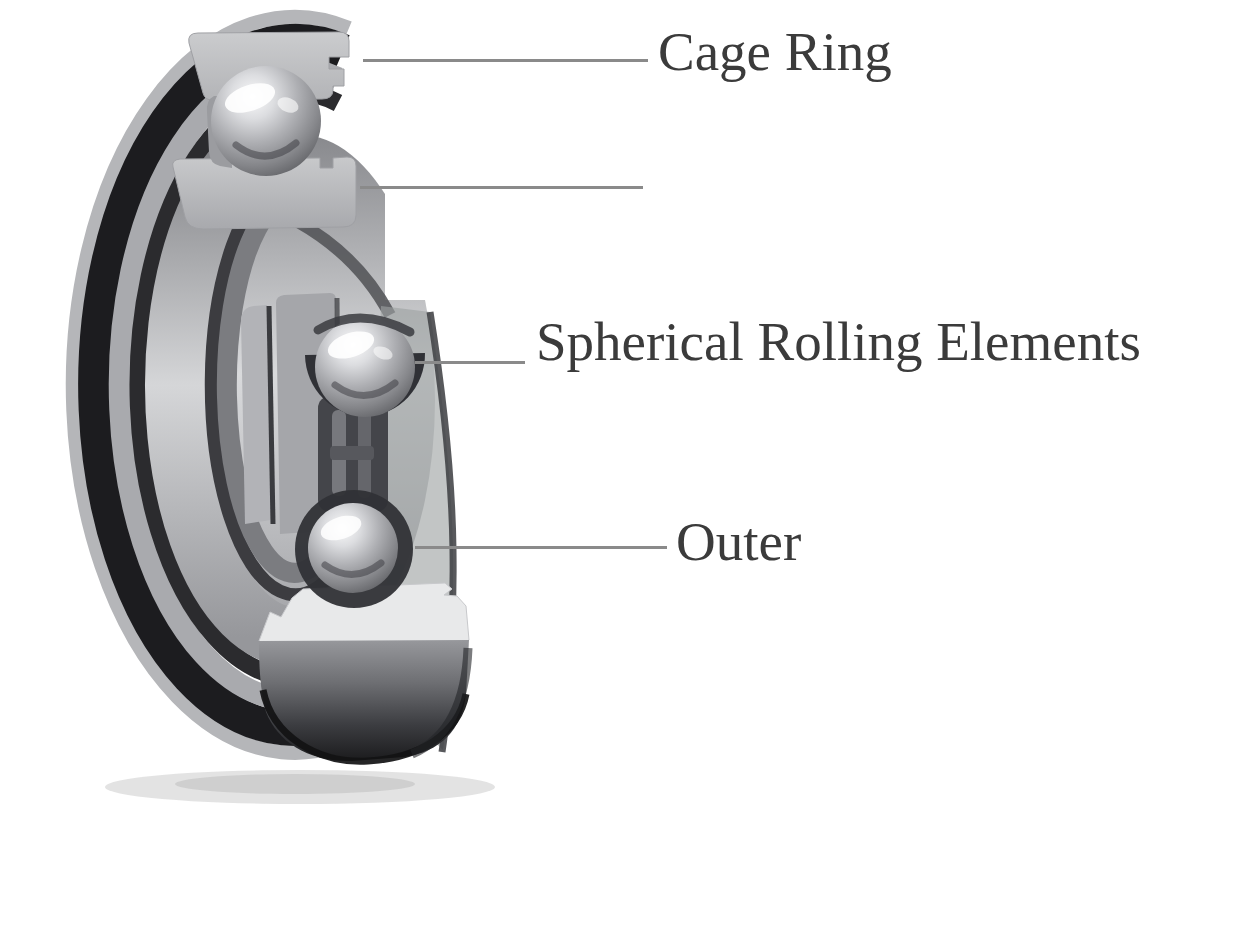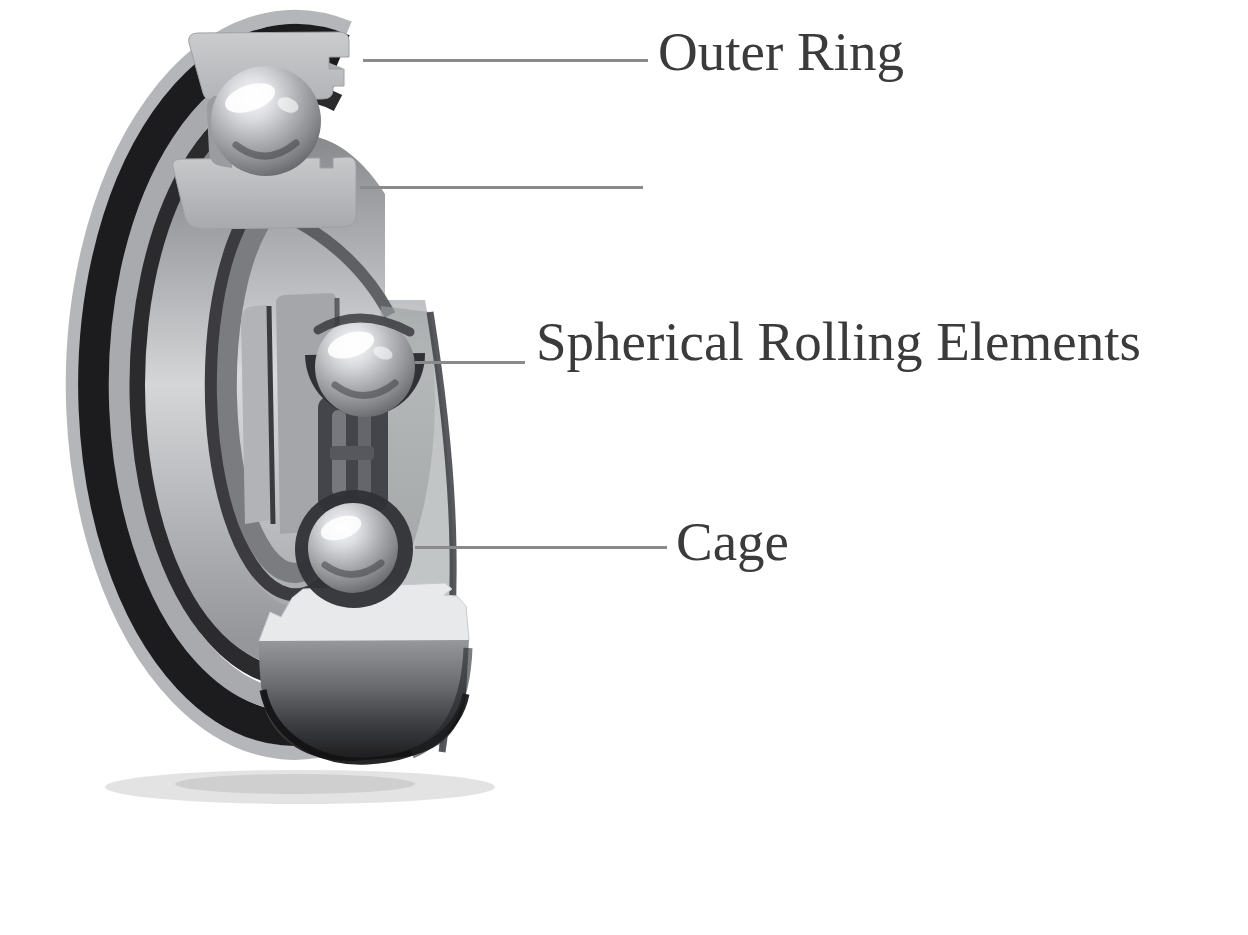--- a/index.html
+++ b/index.html
@@ -163,17 +163,17 @@
       <ellipse cx="288" cy="105" rx="11" ry="7" fill="#ffffff" opacity="0.6" transform="rotate(22 288 105)"></ellipse>
       <path d="M236,145 Q266,168 296,143" fill="none" stroke="#3f4045" stroke-width="7" opacity="0.55" stroke-linecap="round"></path>
     </g>
   </svg>
 
   <div class="leader leader-outer"></div>
   <div class="leader leader-inner"></div>
   <div class="leader leader-spherical"></div>
   <div class="leader leader-cage"></div>
 
-  <div class="label label-outer">Outer Ring</div>
+  <div class="label label-outer">Cage Ring</div>
   <div class="label label-spherical">Spherical Rolling Elements</div>
-  <div class="label label-cage">Cage</div>
+  <div class="label label-cage">Outer</div>
 
 </div>
 
 </body></html>

